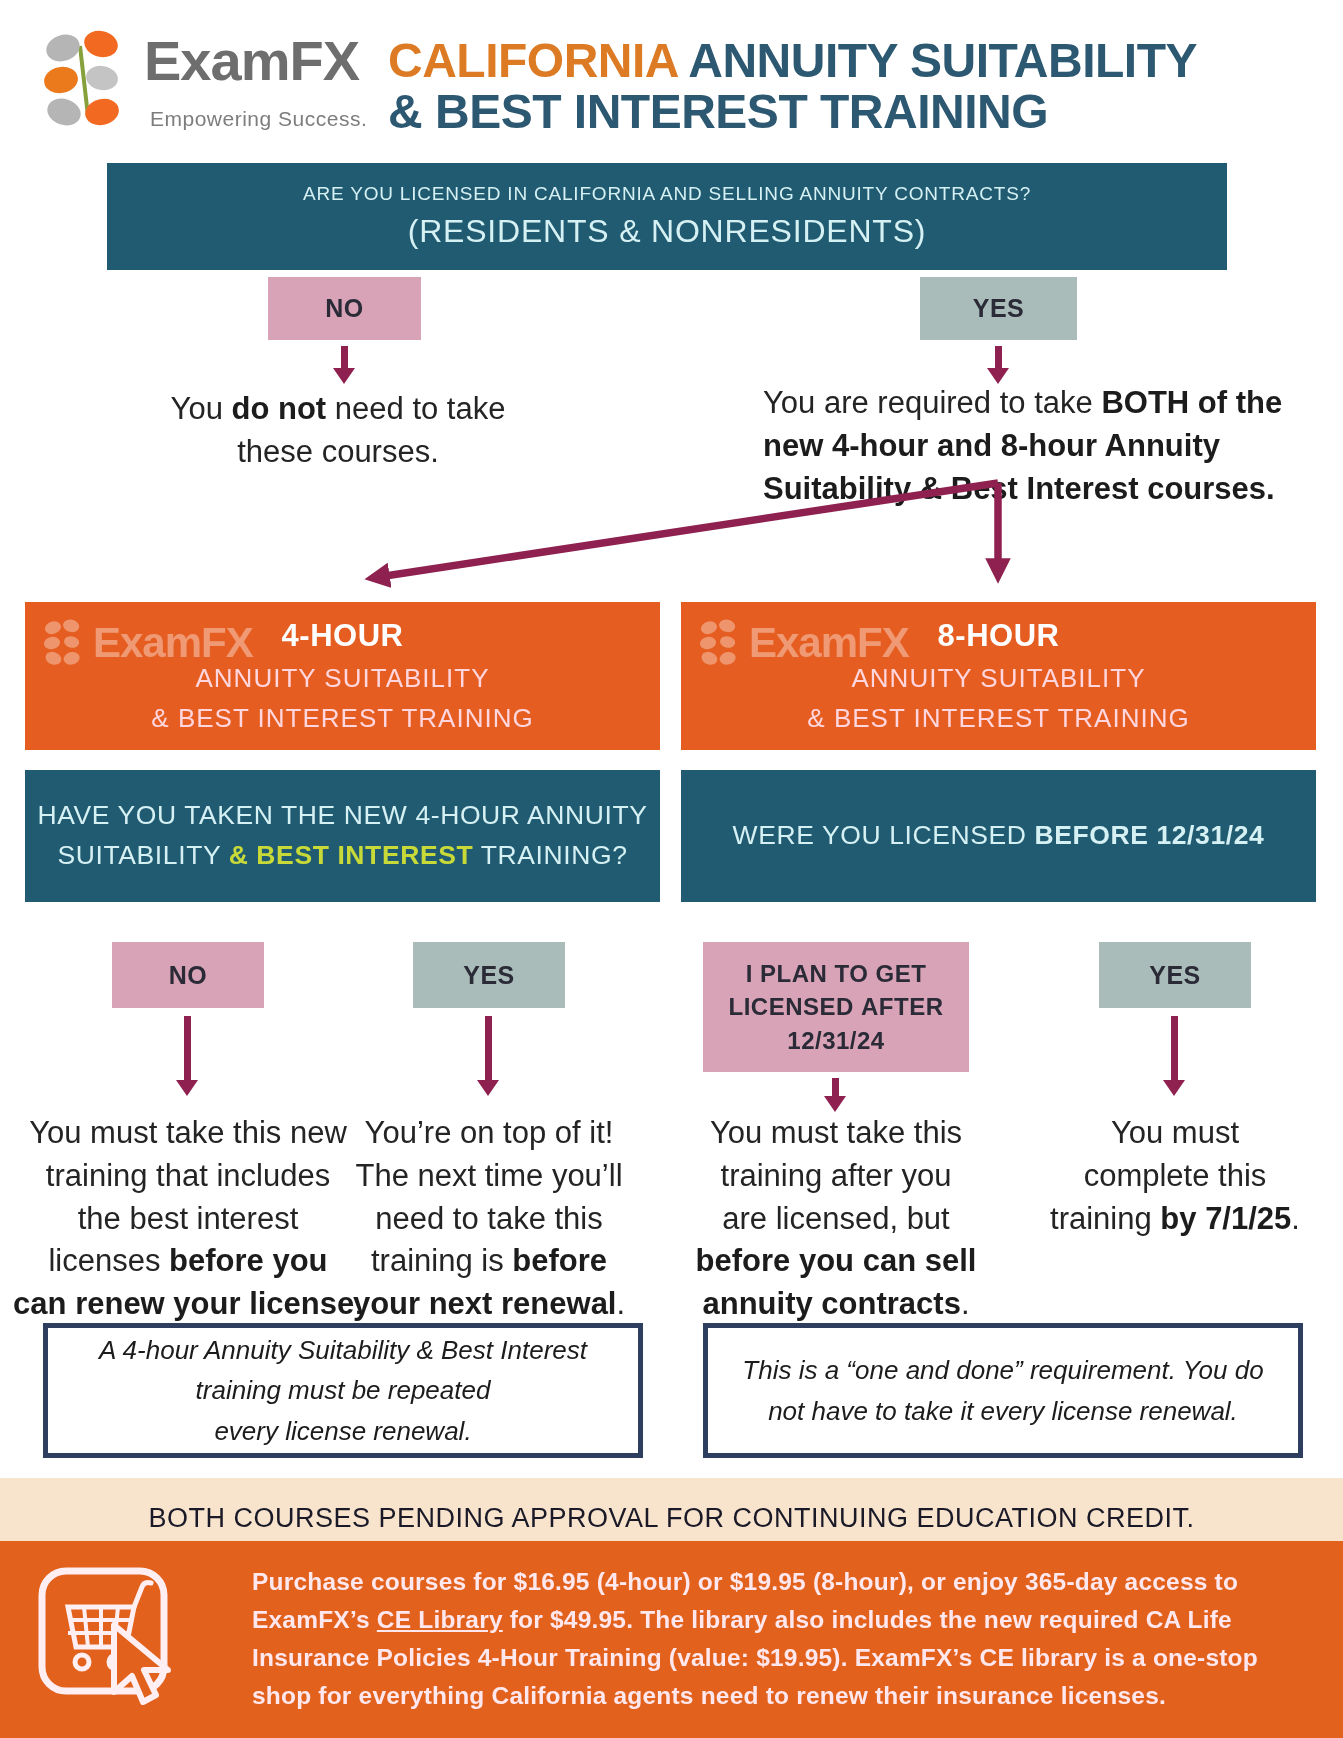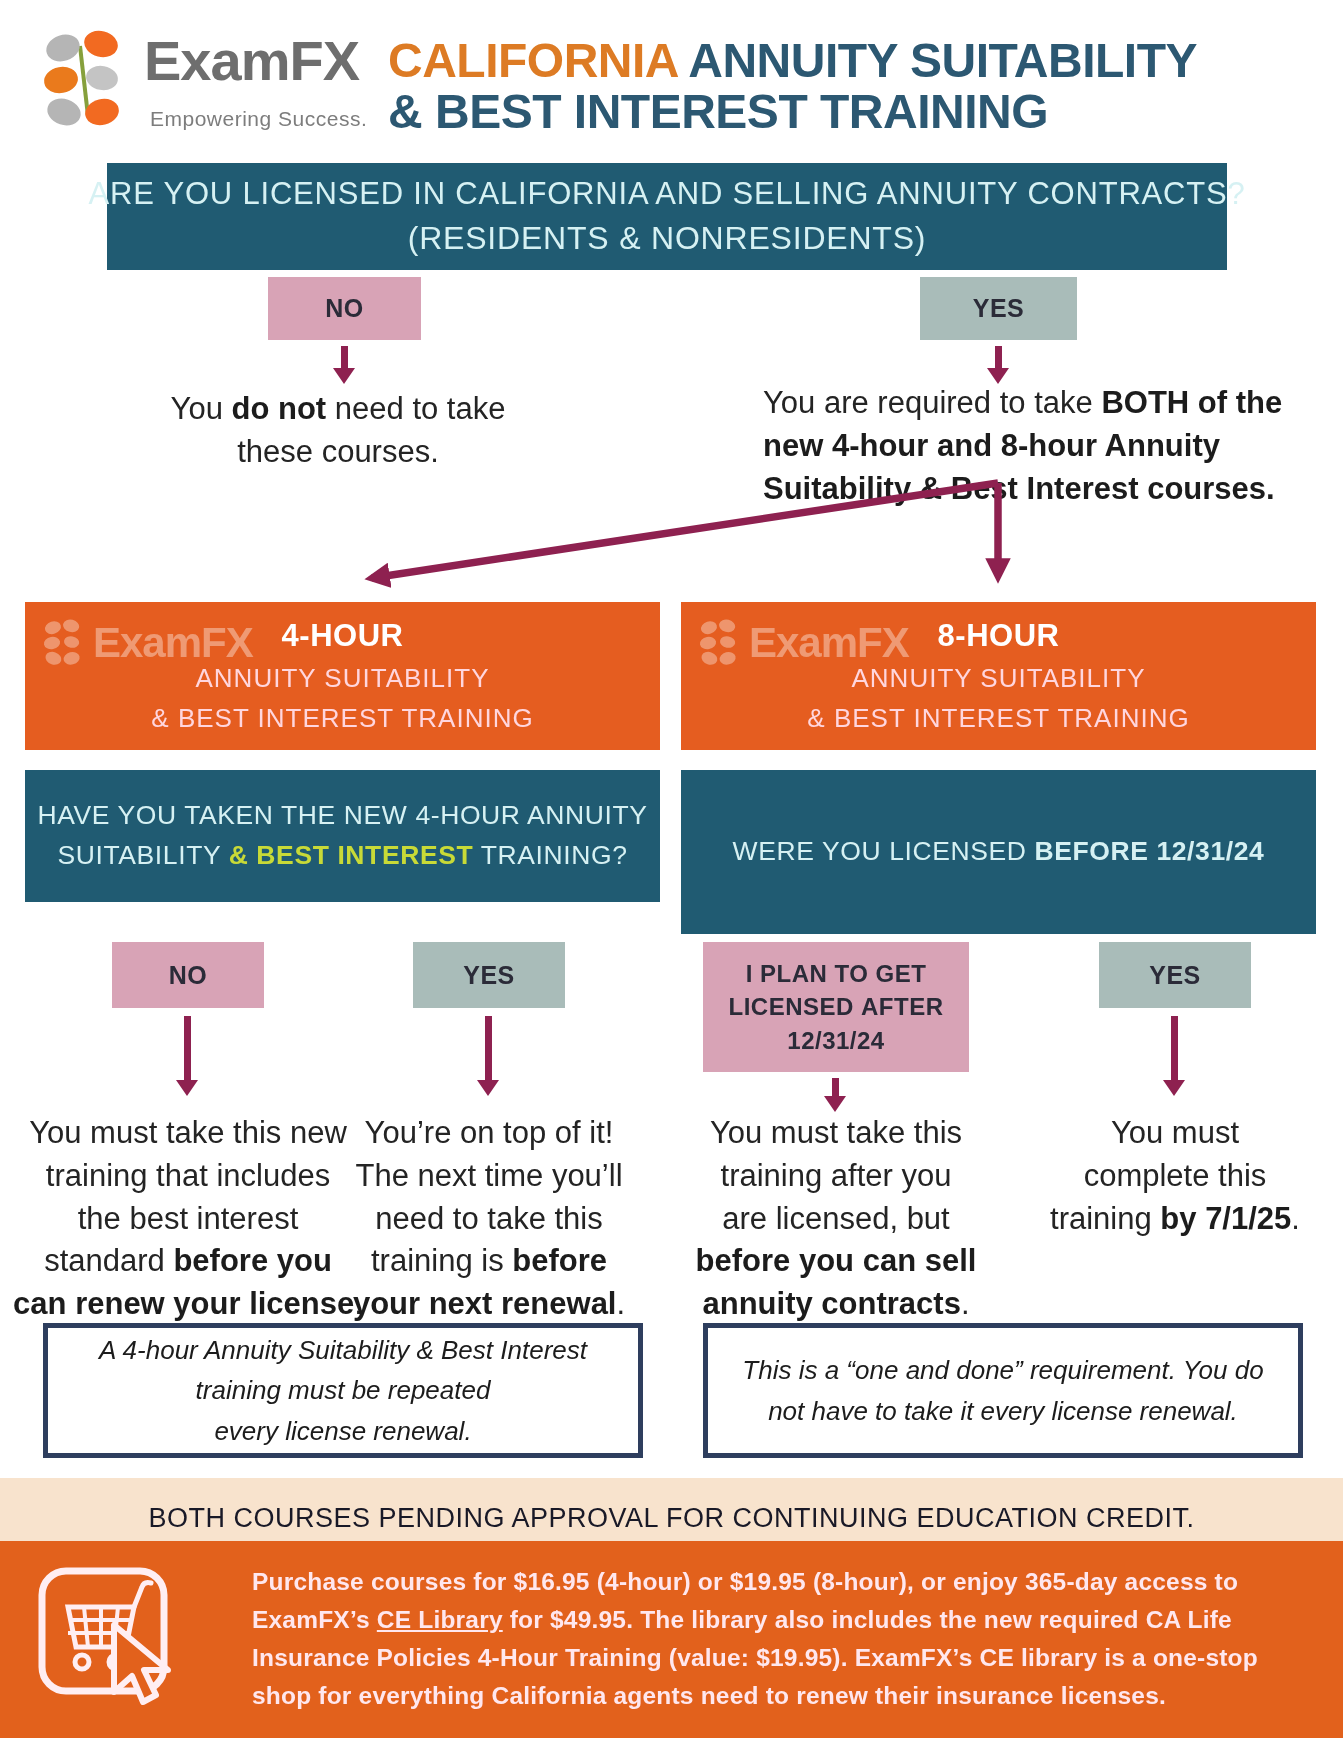--- a/index.html
+++ b/index.html
@@ -8,21 +8,21 @@
   .abs{position:absolute;}
 
   
   .brand-name{font-size:56px;font-weight:700;color:#6e6e6e;letter-spacing:-1px;}
   .brand-tagline{font-size:21px;color:#7d7d7d;letter-spacing:.5px;}
   .title{font-weight:800;font-size:48px;line-height:1.06;letter-spacing:-.5px;white-space:nowrap;color:#2c5872;margin-left:18px;}
   .title .hl{color:#dd7b24;}
 
   
   .teal-box{background:#205b72;color:#d6f1f3;display:flex;flex-direction:column;align-items:center;justify-content:center;text-align:center;}
-  .teal-box .l1{font-size:31px;font-weight:500;letter-spacing:.8px;white-space:nowrap;}
+  .teal-box .l1{font-size:19px;font-weight:500;letter-spacing:.8px;white-space:nowrap;}
   .teal-box .l2{font-size:32px;font-weight:500;letter-spacing:.8px;margin-top:8px;white-space:nowrap;}
   .q-text{font-size:26.5px;font-weight:500;letter-spacing:.6px;line-height:1.5;white-space:nowrap;}
   .green{color:#c8da37;font-weight:700;}
 
   .answer-box{display:flex;align-items:center;justify-content:center;text-align:center;
               font-size:25px;font-weight:600;color:#2b2b38;letter-spacing:.5px;line-height:1.4;}
   .pink{background:#d8a3b6;}
   .gray{background:#a9bcb9;}
 
   .orange-box{background:#e55d20;display:flex;flex-direction:column;align-items:center;justify-content:center;gap:9px;text-align:center;}
@@ -135,21 +135,21 @@
       <span class="wm-text">ExamFX</span>
     </div>
     <div class="hours">8-HOUR</div>
     <div class="sub">ANNUITY SUITABILITY</div>
     <div class="sub">&amp; BEST INTEREST TRAINING</div>
   </div>
 
   <div class="abs teal-box" style="left:25px;top:770px;width:635px;height:132px;">
     <div class="q-text"><span>HAVE YOU TAKEN THE NEW 4-HOUR ANNUITY</span><br><span>SUITABILITY </span><span class="green">&amp; BEST INTEREST</span><span> TRAINING?</span></div>
   </div>
-  <div class="abs teal-box" style="left:681px;top:770px;width:635px;height:164px;">
+  <div class="abs teal-box" style="left:681px;top:770px;width:635px;height:132px;">
     <div class="q-text"><span>WERE YOU LICENSED </span><b>BEFORE 12/31/24</b></div>
   </div>
 
   <div class="abs answer-box pink" style="left:112px;top:942px;width:152px;height:66px;">
     <span>NO</span>
   </div>
   <div class="abs answer-box gray" style="left:413px;top:942px;width:152px;height:66px;">
     <span>YES</span>
   </div>
   <div class="abs answer-box pink" style="left:703px;top:942px;width:266px;height:130px;font-size:24px;">
@@ -157,21 +157,21 @@
   </div>
   <div class="abs answer-box gray" style="left:1099px;top:942px;width:152px;height:66px;">
     <span>YES</span>
   </div>
 
   <div class="arrow" style="left:184px;top:1016px;height:64px;"></div>
   <div class="arrow" style="left:485px;top:1016px;height:64px;"></div>
   <div class="arrow" style="left:832px;top:1078px;height:18px;"></div>
   <div class="arrow" style="left:1171px;top:1016px;height:64px;"></div>
 
-  <div class="abs result" style="left:8px;top:1112px;width:360px;"><span>You must take this new</span><br><span>training that includes</span><br><span>the best interest</span><br><span>standard </span><b>before you</b><br><b>can renew your license</b><span>.</span></div>
+  <div class="abs result" style="left:8px;top:1112px;width:360px;"><span>You must take this new</span><br><span>training that includes</span><br><span>the best interest</span><br><span>licenses </span><b>before you</b><br><b>can renew your license</b><span>.</span></div>
   <div class="abs result" style="left:324px;top:1112px;width:330px;"><span>You’re on top of it!</span><br><span>The next time you’ll</span><br><span>need to take this</span><br><span>training is </span><b>before</b><br><b>your next renewal</b><span>.</span></div>
   <div class="abs result" style="left:666px;top:1112px;width:340px;"><span>You must take this</span><br><span>training after you</span><br><span>are licensed, but</span><br><b>before you can sell</b><br><b>annuity contracts</b><span>.</span></div>
   <div class="abs result" style="left:1005px;top:1112px;width:340px;"><span>You must</span><br><span>complete this</span><br><span>training </span><b>by 7/1/25</b><span>.</span></div>
 
   <div class="abs note" style="left:43px;top:1323px;width:590px;height:125px;">
     <div><span>A 4-hour Annuity Suitability &amp; Best Interest</span><br><span>training must be repeated</span><br><span>every license renewal.</span></div>
   </div>
   <div class="abs note" style="left:703px;top:1323px;width:590px;height:125px;">
     <div><span>This is a “one and done” requirement. You do</span><br><span>not have to take it every license renewal.</span></div>
   </div>

